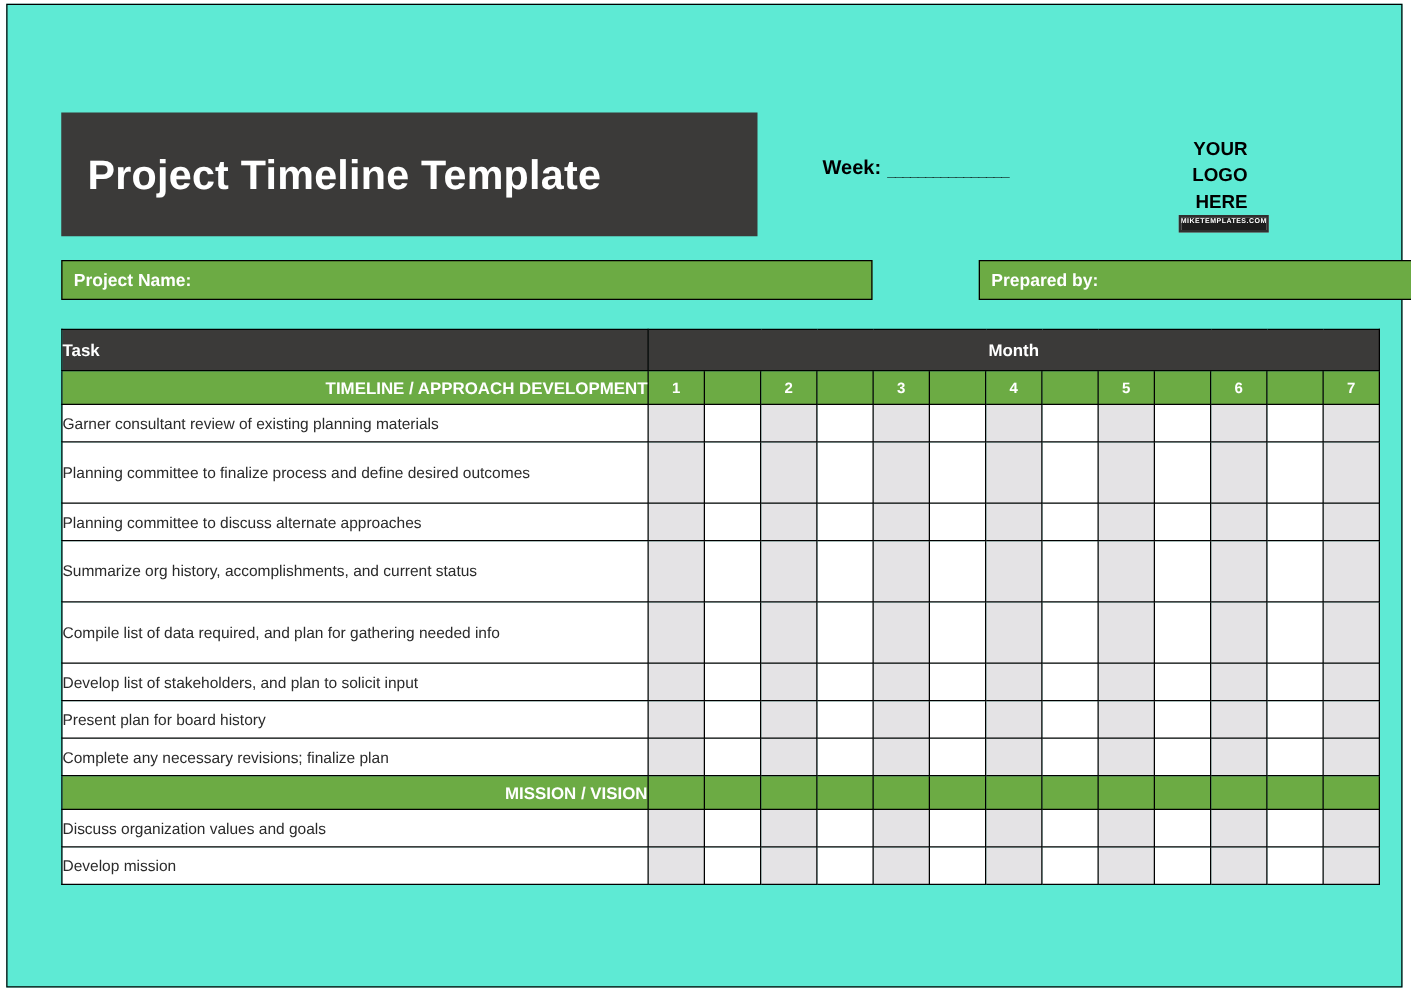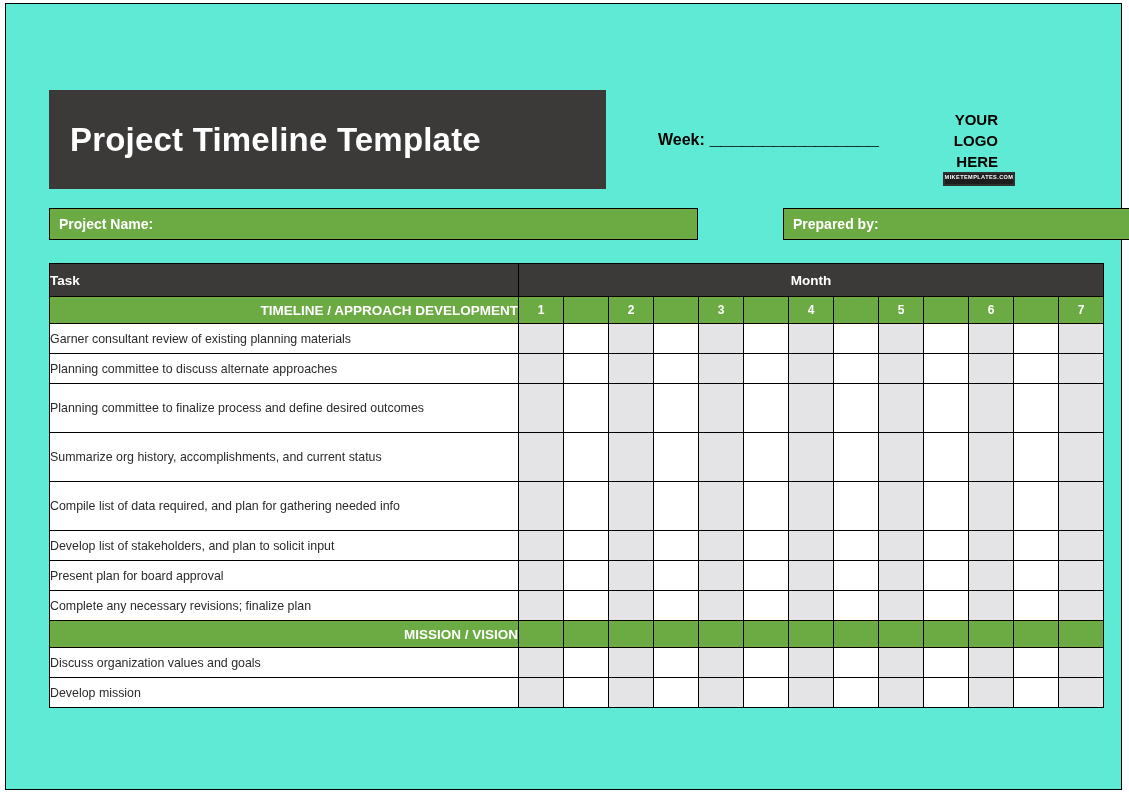--- a/index.html
+++ b/index.html
@@ -55,21 +55,21 @@
     top: 36px;
     display: flex;
     align-items: flex-end;
   }
   .week-label {
     font-size: 16px;
     font-weight: bold;
     color: #000000;
   }
   .week-line {
-    font-size: 20px;
+    font-size: 12px;
     font-weight: bold;
     color: #000000;
     margin-left: 5px;
     letter-spacing: -0.6px;
   }
   .logo-block {
     position: absolute;
     left: 884px;
     top: 15px;
     width: 172px;
@@ -263,52 +263,52 @@
           <td class="grid-cell shade"></td>
           <td class="grid-cell"></td>
           <td class="grid-cell shade"></td>
           <td class="grid-cell"></td>
           <td class="grid-cell shade"></td>
           <td class="grid-cell"></td>
           <td class="grid-cell shade"></td>
           <td class="grid-cell"></td>
           <td class="grid-cell shade"></td>
         </tr>
-        <tr class="task-row">
-          <td class="task-col">Planning committee to discuss alternate approaches</td>
-          <td class="grid-cell shade"></td>
-          <td class="grid-cell"></td>
-          <td class="grid-cell shade"></td>
-          <td class="grid-cell"></td>
-          <td class="grid-cell shade"></td>
-          <td class="grid-cell"></td>
-          <td class="grid-cell shade"></td>
-          <td class="grid-cell"></td>
-          <td class="grid-cell shade"></td>
-          <td class="grid-cell"></td>
-          <td class="grid-cell shade"></td>
-          <td class="grid-cell"></td>
-          <td class="grid-cell shade"></td>
-        </tr>
         <tr class="task-row tall">
           <td class="task-col">Planning committee to finalize process and define desired outcomes</td>
           <td class="grid-cell shade"></td>
           <td class="grid-cell"></td>
           <td class="grid-cell shade"></td>
           <td class="grid-cell"></td>
           <td class="grid-cell shade"></td>
           <td class="grid-cell"></td>
           <td class="grid-cell shade"></td>
           <td class="grid-cell"></td>
           <td class="grid-cell shade"></td>
           <td class="grid-cell"></td>
           <td class="grid-cell shade"></td>
           <td class="grid-cell"></td>
           <td class="grid-cell shade"></td>
         </tr>
+        <tr class="task-row">
+          <td class="task-col">Planning committee to discuss alternate approaches</td>
+          <td class="grid-cell shade"></td>
+          <td class="grid-cell"></td>
+          <td class="grid-cell shade"></td>
+          <td class="grid-cell"></td>
+          <td class="grid-cell shade"></td>
+          <td class="grid-cell"></td>
+          <td class="grid-cell shade"></td>
+          <td class="grid-cell"></td>
+          <td class="grid-cell shade"></td>
+          <td class="grid-cell"></td>
+          <td class="grid-cell shade"></td>
+          <td class="grid-cell"></td>
+          <td class="grid-cell shade"></td>
+        </tr>
         <tr class="task-row tall">
           <td class="task-col">Summarize org history, accomplishments, and current status</td>
           <td class="grid-cell shade"></td>
           <td class="grid-cell"></td>
           <td class="grid-cell shade"></td>
           <td class="grid-cell"></td>
           <td class="grid-cell shade"></td>
           <td class="grid-cell"></td>
           <td class="grid-cell shade"></td>
           <td class="grid-cell"></td>
@@ -344,21 +344,21 @@
           <td class="grid-cell"></td>
           <td class="grid-cell shade"></td>
           <td class="grid-cell"></td>
           <td class="grid-cell shade"></td>
           <td class="grid-cell"></td>
           <td class="grid-cell shade"></td>
           <td class="grid-cell"></td>
           <td class="grid-cell shade"></td>
         </tr>
         <tr class="task-row">
-          <td class="task-col">Present plan for board approval</td>
+          <td class="task-col">Present plan for board history</td>
           <td class="grid-cell shade"></td>
           <td class="grid-cell"></td>
           <td class="grid-cell shade"></td>
           <td class="grid-cell"></td>
           <td class="grid-cell shade"></td>
           <td class="grid-cell"></td>
           <td class="grid-cell shade"></td>
           <td class="grid-cell"></td>
           <td class="grid-cell shade"></td>
           <td class="grid-cell"></td>

